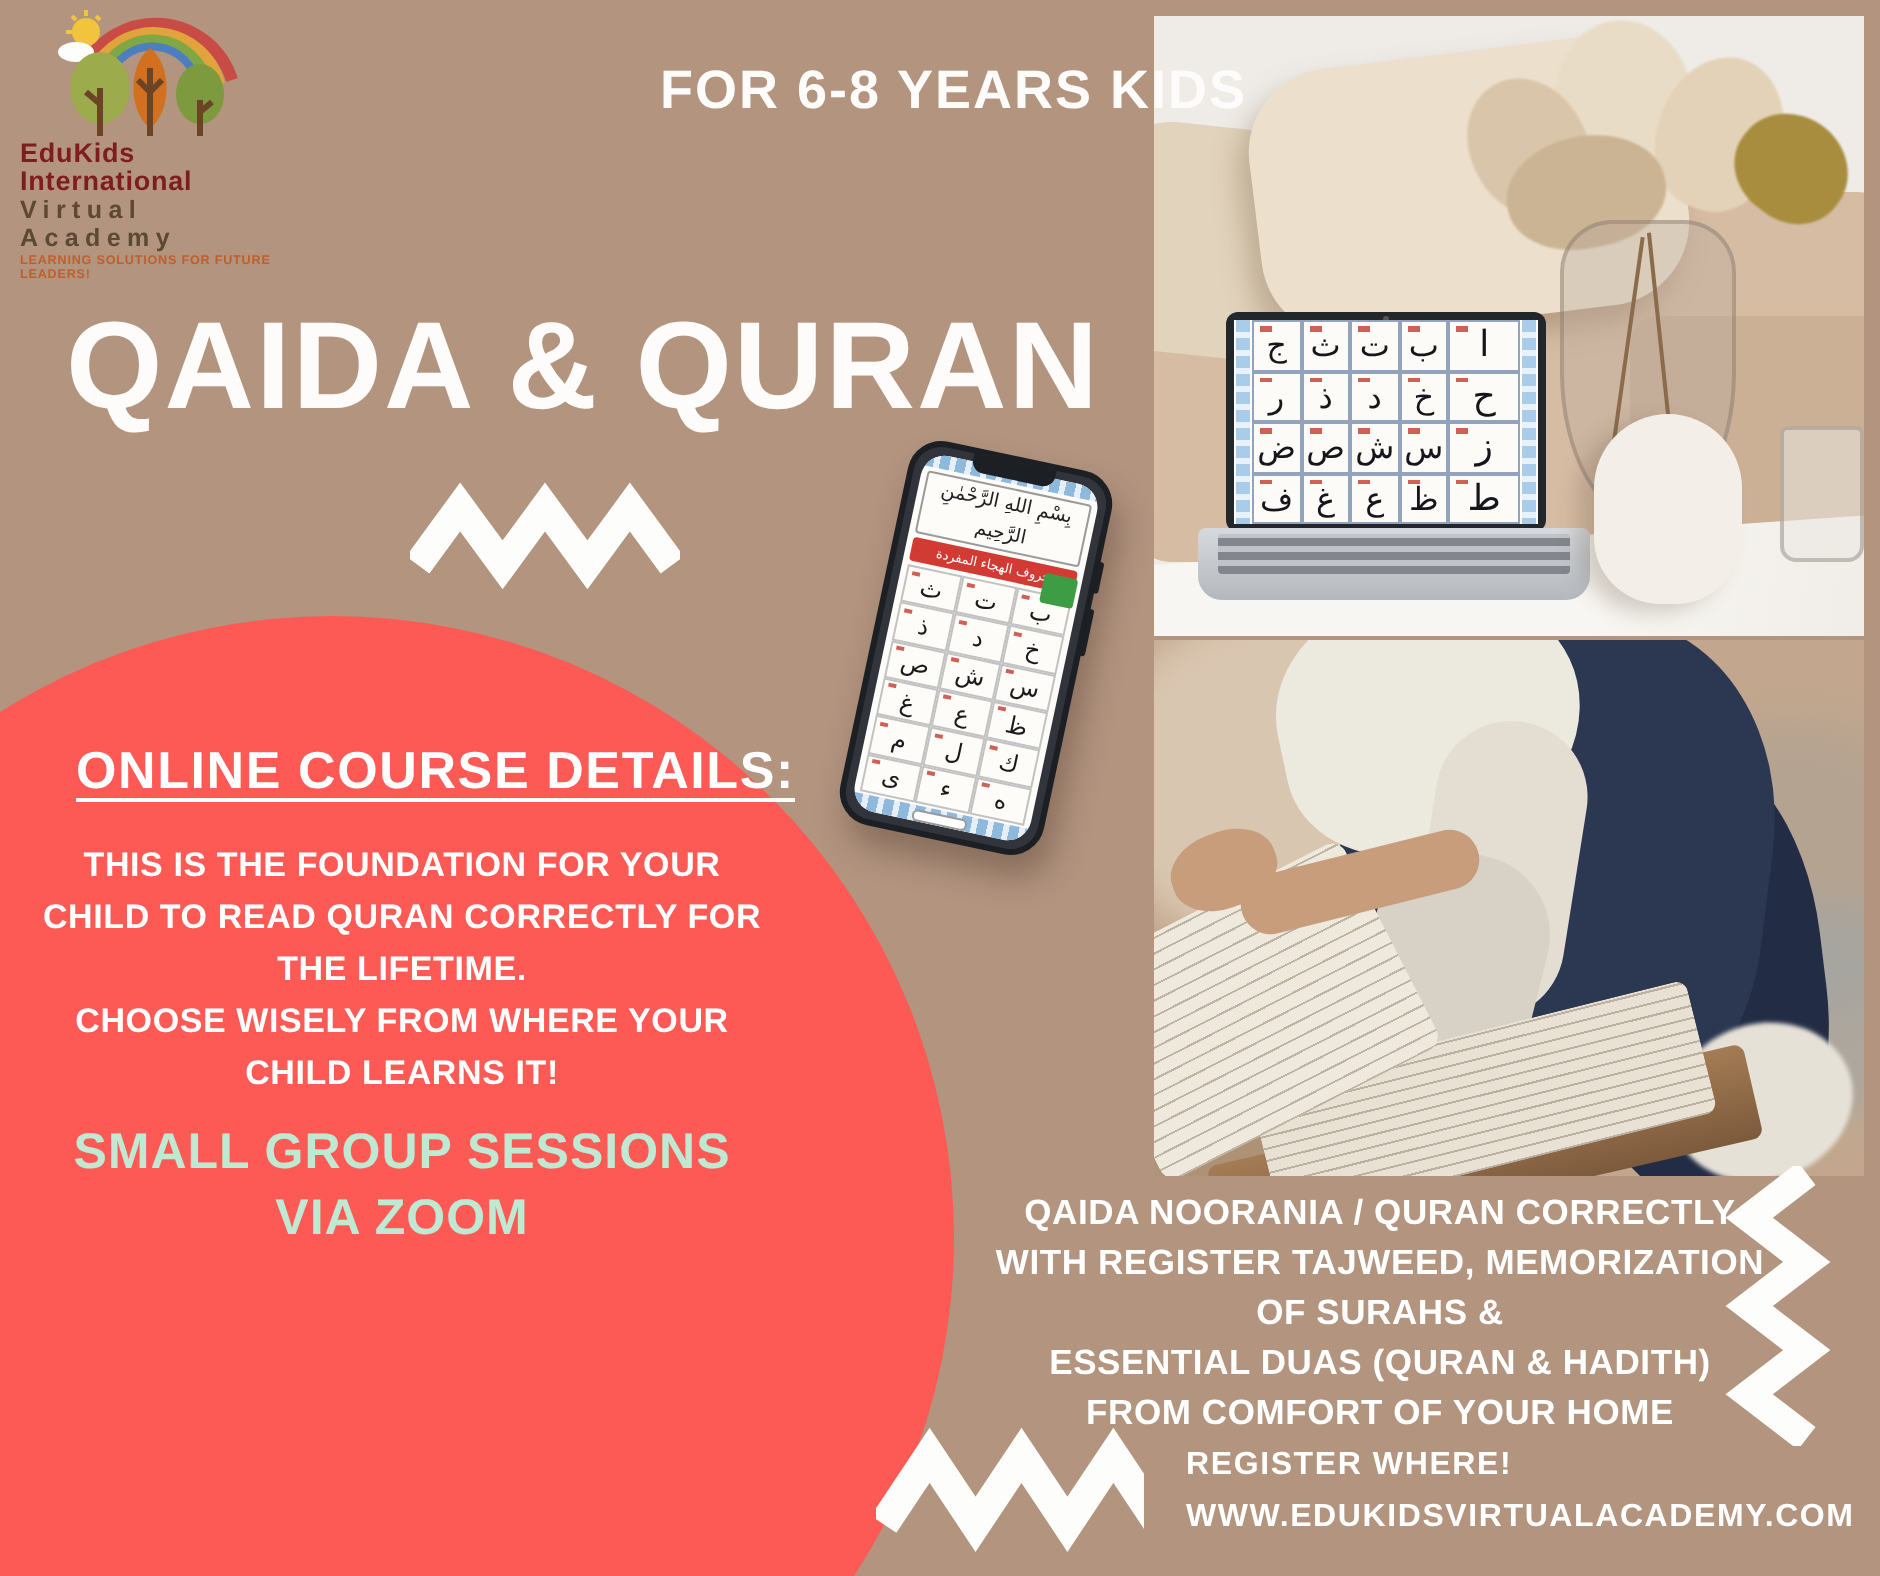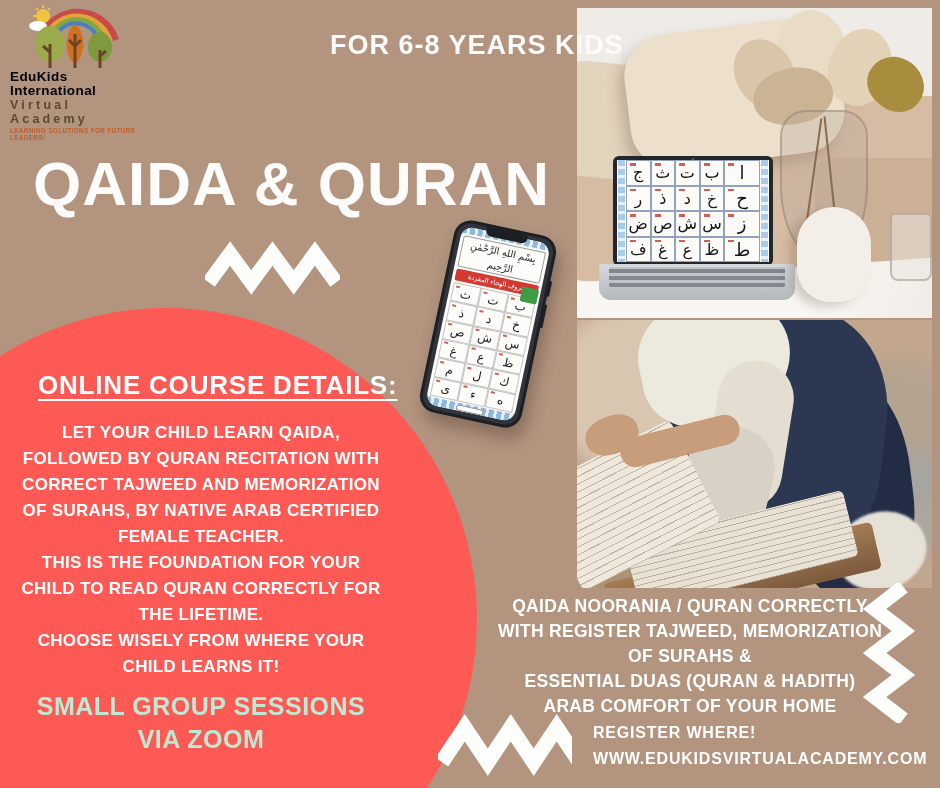--- a/index.html
+++ b/index.html
@@ -6,21 +6,21 @@
   .poster{
     position:relative;width:940px;height:788px;overflow:hidden;
     background:#b2947f;font-family:"Liberation Sans",sans-serif;
     -webkit-font-smoothing:antialiased;
   }
   .abs{position:absolute;}
 
   
   .logo{left:10px;top:4px;width:130px;}
   .logo svg{display:block;margin-left:18px;}
-  .logo-line1{font-size:13.5px;font-weight:700;color:#000000;letter-spacing:.4px;line-height:14px;}
+  .logo-line1{font-size:13.5px;font-weight:700;color:#7f1d1d;letter-spacing:.4px;line-height:14px;}
   .logo-line2{font-size:12.5px;font-weight:700;color:#5d4833;letter-spacing:3.2px;line-height:14px;}
   .logo-tag{font-size:6.3px;font-weight:700;color:#c05f2b;letter-spacing:.4px;margin-top:1px;}
 
   
   .audience{left:330px;top:30px;color:#fdfcfa;font-size:27px;font-weight:600;letter-spacing:1px;z-index:6;}
   .title{left:33px;top:148px;color:#fdfcfa;font-size:62px;font-weight:600;letter-spacing:1px;white-space:nowrap;z-index:6;}
 
   .zig{z-index:5;}
   .zig svg{display:block;}
 
@@ -152,21 +152,20 @@
 
   <div class="abs zig" style="left:205px;top:238px;">
     <svg width="135" height="58" viewBox="0 0 140 60">
       <polyline points="4,46 26,16 48,46 70,16 92,46 114,16 136,46" fill="none" stroke="#fdfdfb" stroke-width="15"></polyline>
     </svg>
   </div>
 
   <div class="abs coral-circle"></div>
   <div class="abs course-heading">ONLINE COURSE DETAILS:</div>
   <div class="abs circle-text">
-    <p>LET YOUR CHILD LEARN QAIDA, FOLLOWED BY QURAN RECITATION WITH CORRECT TAJWEED AND MEMORIZATION OF SURAHS, BY NATIVE ARAB CERTIFIED FEMALE TEACHER.</p>
     <p>THIS IS THE FOUNDATION FOR YOUR CHILD TO READ QURAN CORRECTLY FOR THE LIFETIME.</p>
     <p>CHOOSE WISELY FROM WHERE YOUR CHILD LEARNS IT!</p>
     <div class="highlight">SMALL GROUP SESSIONS VIA ZOOM</div>
   </div>
 
   <div class="abs photo photo1">
     <div class="couch"></div>
     <div class="pillow2"></div>
     <div class="pillow1"></div>
     <div class="couch-arm"></div>
@@ -289,21 +288,21 @@
         <div class="home-bar"></div>
       </div>
     </div>
   </div>
 
   <div class="abs offer">
       <div>QAIDA NOORANIA / QURAN CORRECTLY</div>
       <div>WITH REGISTER TAJWEED, MEMORIZATION</div>
       <div>OF SURAHS &amp;</div>
       <div>ESSENTIAL DUAS (QURAN &amp; HADITH)</div>
-      <div>ARAB COMFORT OF YOUR HOME</div>
+      <div>FROM COMFORT OF YOUR HOME</div>
     </div>
 
   <div class="abs zig" style="left:858px;top:583px;">
     <svg width="62" height="140" viewBox="0 0 62 146">
       <polyline points="46,4 16,27 46,50 16,73 46,96 16,119 46,142" fill="none" stroke="#fdfdfb" stroke-width="15"></polyline>
     </svg>
   </div>
 
   <div class="abs zig" style="left:438px;top:708px;">
     <svg width="134" height="70" viewBox="0 0 140 72">

